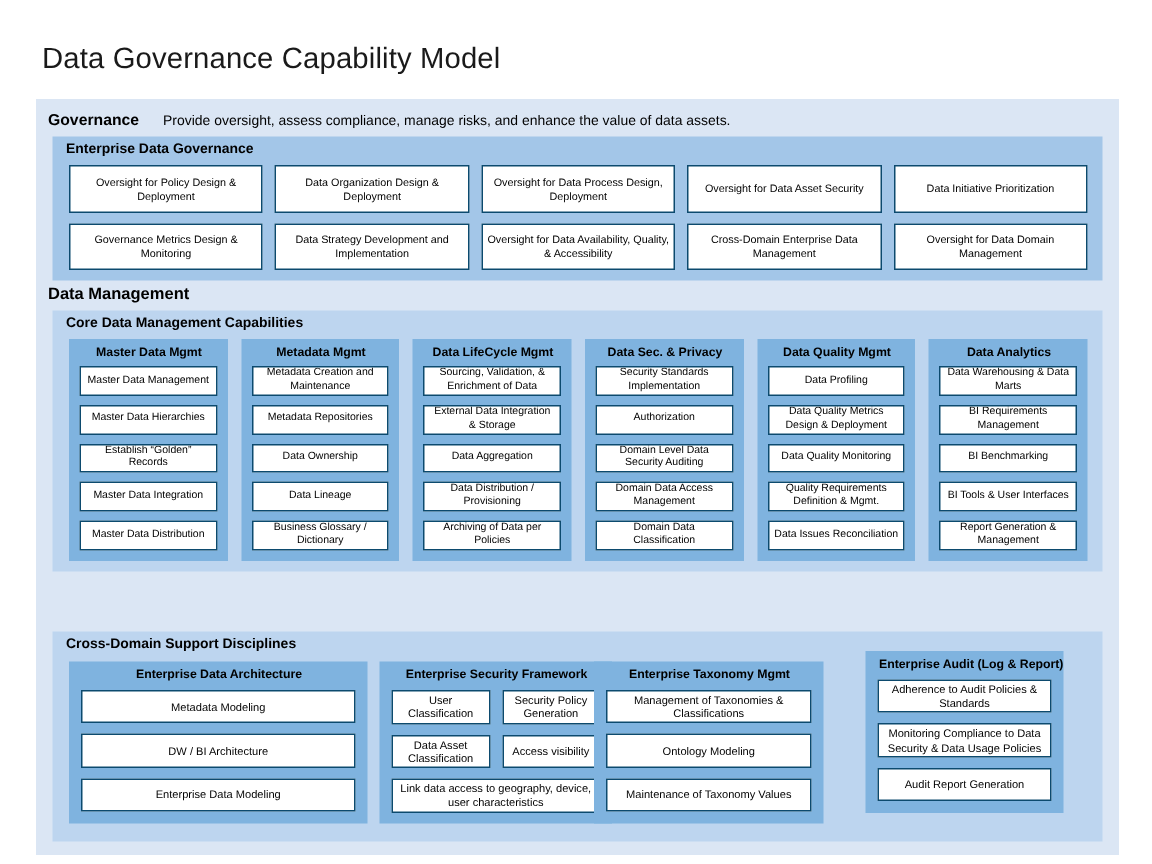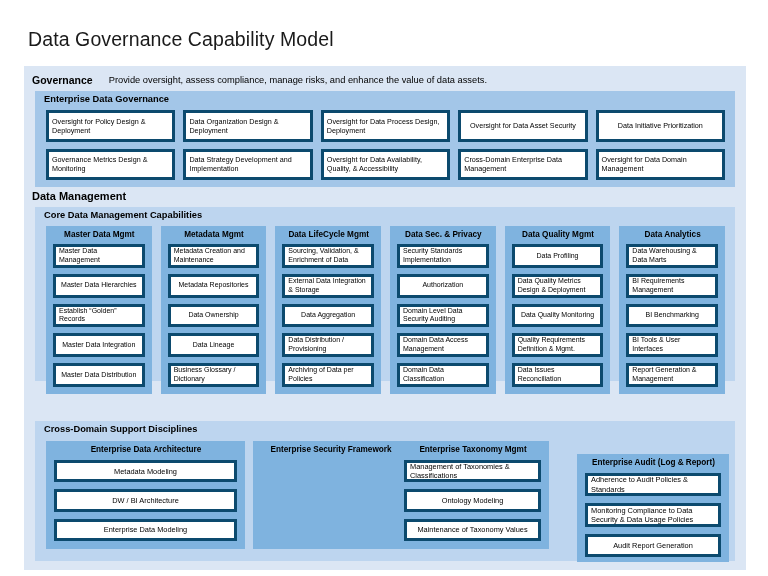--- a/index.html
+++ b/index.html
@@ -99,24 +99,25 @@
     bottom: 7px;
     display: grid;
     grid-template-columns: repeat(5, 1fr);
     grid-template-rows: repeat(2, 1fr);
     gap: 7px 8px;
   }
 
   
   .cap {
     background: #ffffff;
-    border: 3px solid #0c4a6e;
+    border: 1px solid #0c4a6e;
     display: flex;
     align-items: center;
     justify-content: center;
+    text-align: center;
     font-size: 7.2px;
     line-height: 1.25;
     color: #000;
     padding: 1px 3px;
     box-sizing: border-box;
     overflow: hidden;
   }
 
   
   .dm-head {
@@ -215,21 +216,21 @@
     flex: 1;
     display: flex;
     gap: 8px;
   }
   .row2 .cap { flex: 1; }
 
   
   #cc-arch  { left: 0px;   top: 2px;  width: 199px; height: 108px; }
   #cc-sec   { left: 207px; top: 2px;  width: 155px; height: 108px; }
   #cc-tax   { left: 350px; top: 2px;  width: 153px; height: 108px; }
-  #cc-audit { left: 531px; top: -5px; width: 152px; height: 108px; margin-top: 20px; }
+  #cc-audit { left: 531px; top: -5px; width: 132px; height: 108px; }
 </style>
 </head>
 <body>
 
 <div class="slide">
 
   <div class="page-title">Data Governance Capability Model</div>
 
   <div class="outer-shell">
 
@@ -337,20 +338,31 @@
           <div class="col-title">Enterprise Data Architecture</div>
           <div class="cross-items">
             <div class="cap">Metadata Modeling</div>
             <div class="cap">DW / BI Architecture</div>
             <div class="cap">Enterprise Data Modeling</div>
           </div>
         </div>
 
         <div class="cross-col" id="cc-sec">
           <div class="col-title">Enterprise Security Framework</div>
+          <div class="cross-items">
+            <div class="row2">
+              <div class="cap">User Classification</div>
+              <div class="cap">Security Policy Generation</div>
+            </div>
+            <div class="row2">
+              <div class="cap">Data Asset Classification</div>
+              <div class="cap">Access visibility</div>
+            </div>
+            <div class="cap">Link data access to geography, device, user characteristics</div>
+          </div>
         </div>
 
         <div class="cross-col" id="cc-tax">
           <div class="col-title">Enterprise Taxonomy Mgmt</div>
           <div class="cross-items">
             <div class="cap">Management of Taxonomies &amp; Classifications</div>
             <div class="cap">Ontology Modeling</div>
             <div class="cap">Maintenance of Taxonomy Values</div>
           </div>
         </div>

